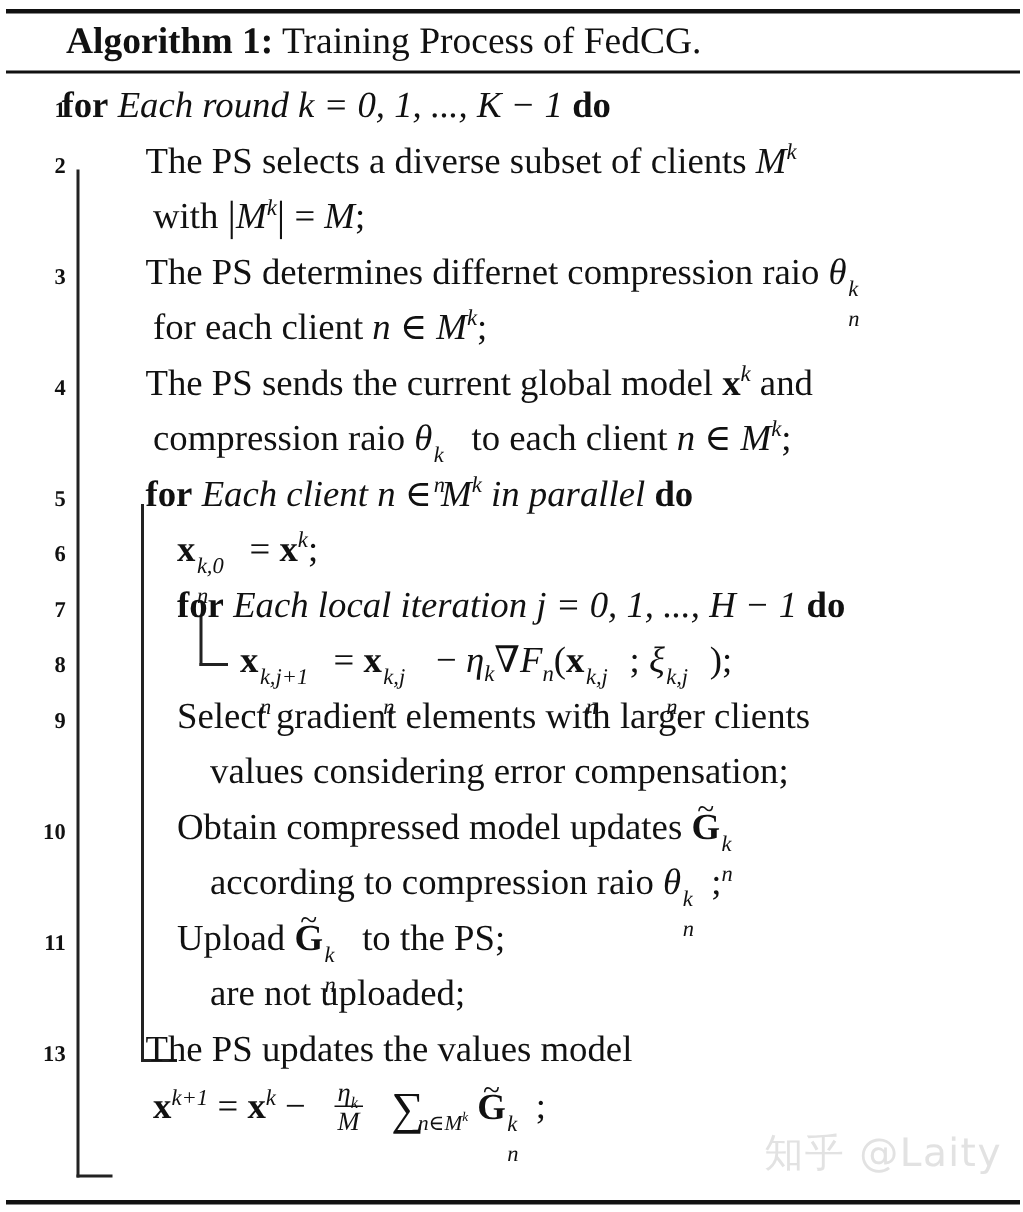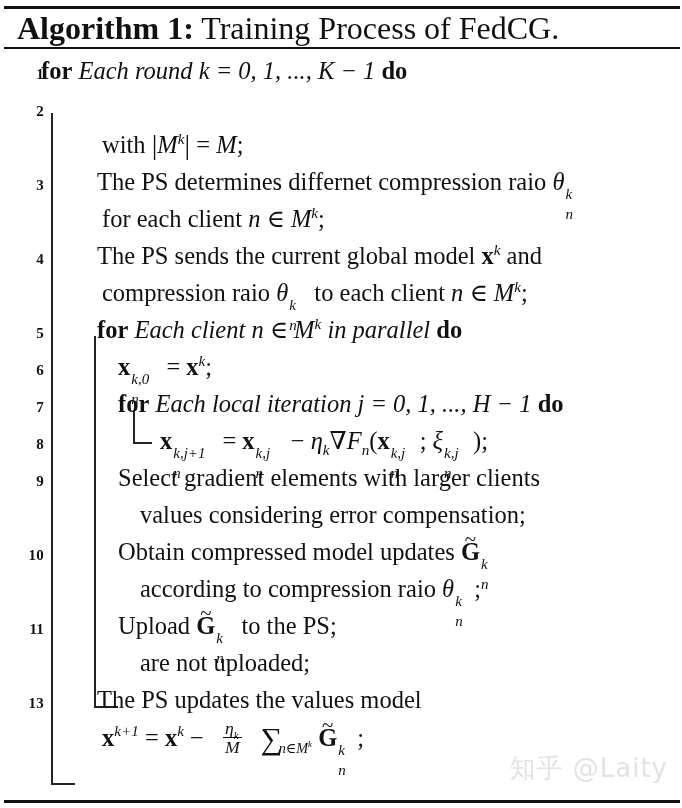--- a/index.html
+++ b/index.html
@@ -41,23 +41,23 @@
     position: absolute;
     left: 4px; right: 2px;
     bottom: 5px;
     height: 3px;
     background: #111;
   }
 
   
   .caption {
     position: absolute;
-    left: 17px;
+    left: 44px;
     top: 11px;
-    font-size: 32px;
+    font-size: 25px;
     line-height: 34px;
     white-space: nowrap;
   }
   .caption .cap-label {
     font-weight: bold;
   }
   .caption .cap-title {
     font-weight: normal;
   }
 
@@ -238,20 +238,21 @@
 
   <div class="lines">
 
     <div class="row">
       <span class="lineno">1</span>
       <span class="content ind0"><span class="kw">for</span> <span class="it">Each round <span class="mi">k</span> = 0, 1, ..., <span class="mi">K</span> − 1</span> <span class="kw">do</span></span>
     </div>
 
     <div class="row">
       <span class="lineno">2</span>
+      <span class="content ind1">The PS selects a diverse subset of clients <span class="cal">M</span><sup class="sp">k</sup></span>
     </div>
     <div class="row">
       <span class="content ind1w">with <span style="font-size:1.15em;vertical-align:-0.03em;">|</span><span class="cal">M</span><sup class="sp">k</sup><span style="font-size:1.15em;vertical-align:-0.03em;">|</span> = <span class="mi">M</span>;</span>
     </div>
 
     <div class="row">
       <span class="lineno">3</span>
       <span class="content ind1">The PS determines differnet compression raio <span class="mi">θ</span><span class="supsub"><span class="s-up">k</span><span class="s-dn">n</span></span><span class="spacer-ss"></span></span>
     </div>
     <div class="row">

